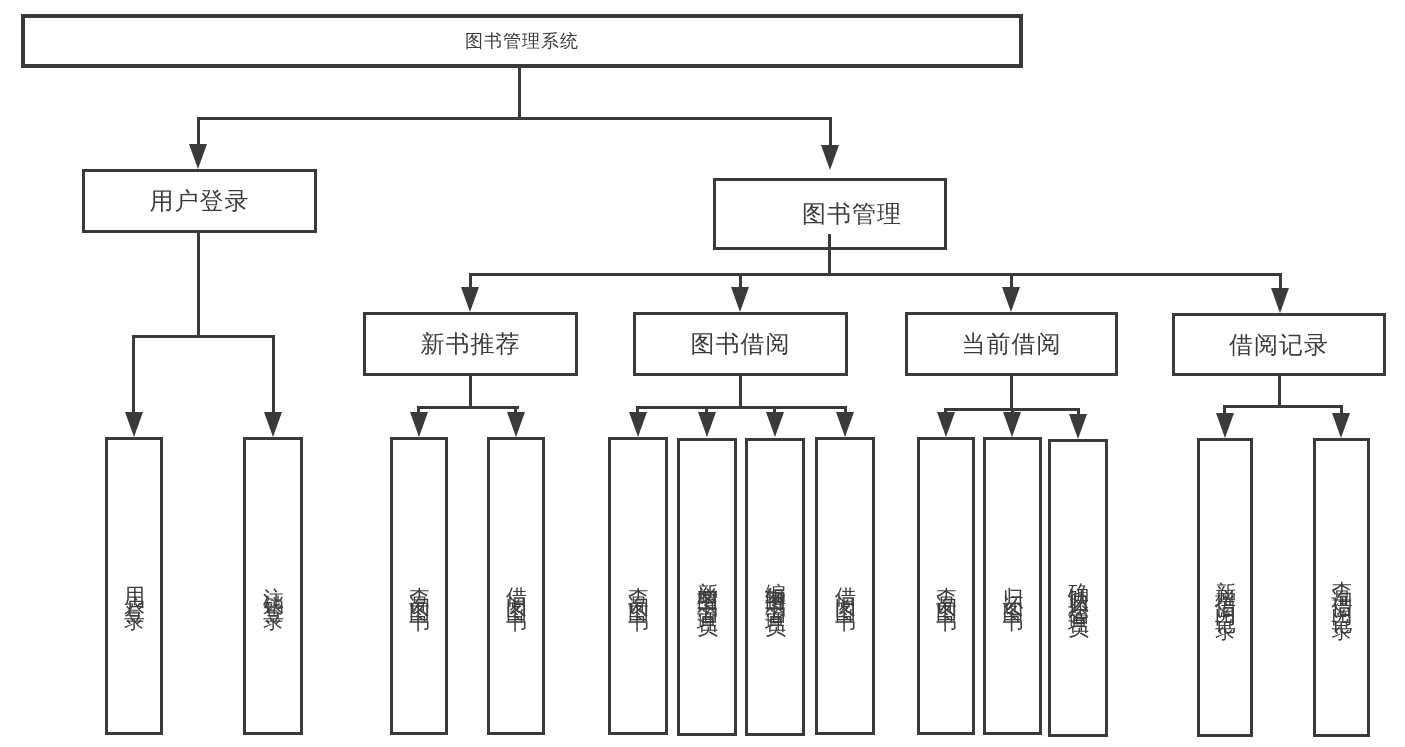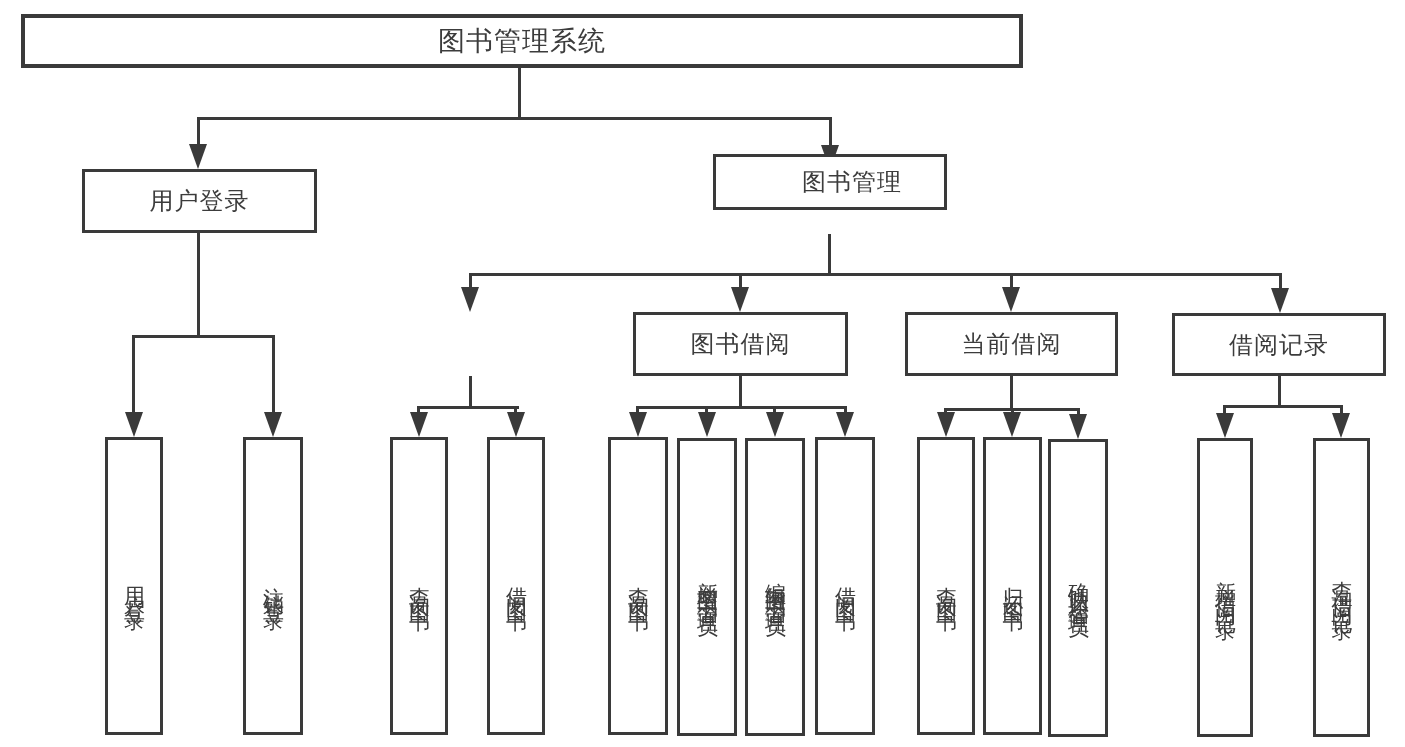--- a/index.html
+++ b/index.html
@@ -26,21 +26,21 @@
     display:flex;
     align-items:center;
     justify-content:center;
   }
   .box.root{border-width:4px;}
   .hlabel{
     font-size:24px;
     letter-spacing:1px;
     white-space:nowrap;
   }
-  .root .hlabel{font-size:27px;}
+  .root .hlabel{font-size:18px;}
   
   .vbox .vlabel{
     writing-mode:vertical-rl;
     text-orientation:mixed;
     font-size:21px;
     letter-spacing:8px;
     line-height:1;
     white-space:nowrap;
   }
   .vbox .vlabel.tight{letter-spacing:5px;}
@@ -80,21 +80,21 @@
     <div class="hline" style="left:197px;top:117px;width:634px;"></div>
     <div class="vline" style="left:197px;top:117px;height:30px;"></div>
     <div class="arrow" style="left:189px;top:144px;"></div>
     <div class="vline" style="left:829px;top:117px;height:30px;"></div>
     <div class="arrow" style="left:821px;top:145px;"></div>
   </div>
 
   <div class="box" style="left:82px;top:169px;width:235px;height:64px;">
     <span class="hlabel">用户登录</span>
   </div>
-  <div class="box" style="left:713px;top:154px;width:234px;height:56px;padding-left:44px;">
+  <div class="box" style="left:713px;top:178px;width:234px;height:72px;padding-left:44px;">
     <span class="hlabel">图书管理</span>
   </div>
 
   <div>
     <div class="vline" style="left:197px;top:233px;height:105px;"></div>
     <div class="hline" style="left:132px;top:335px;width:143px;"></div>
     <div class="vline" style="left:132px;top:335px;height:80px;"></div>
     <div class="arrow" style="left:125px;top:412px;"></div>
     <div class="vline" style="left:272px;top:335px;height:80px;"></div>
     <div class="arrow" style="left:264px;top:412px;"></div>
@@ -106,20 +106,23 @@
     <div class="vline" style="left:469px;top:273px;height:18px;"></div>
     <div class="arrow" style="left:461px;top:287px;"></div>
     <div class="vline" style="left:739px;top:273px;height:18px;"></div>
     <div class="arrow" style="left:731px;top:287px;"></div>
     <div class="vline" style="left:1010px;top:273px;height:18px;"></div>
     <div class="arrow" style="left:1002px;top:287px;"></div>
     <div class="vline" style="left:1279px;top:273px;height:18px;"></div>
     <div class="arrow" style="left:1271px;top:288px;"></div>
   </div>
 
+  <div class="box" style="left:363px;top:312px;width:215px;height:64px;">
+    <span class="hlabel">新书推荐</span>
+  </div>
   <div class="box" style="left:905px;top:312px;width:213px;height:64px;">
     <span class="hlabel">当前借阅</span>
   </div>
   <div class="box" style="left:633px;top:312px;width:215px;height:64px;">
     <span class="hlabel">图书借阅</span>
   </div>
   <div class="box" style="left:1172px;top:313px;width:214px;height:63px;">
     <span class="hlabel">借阅记录</span>
   </div>
 

